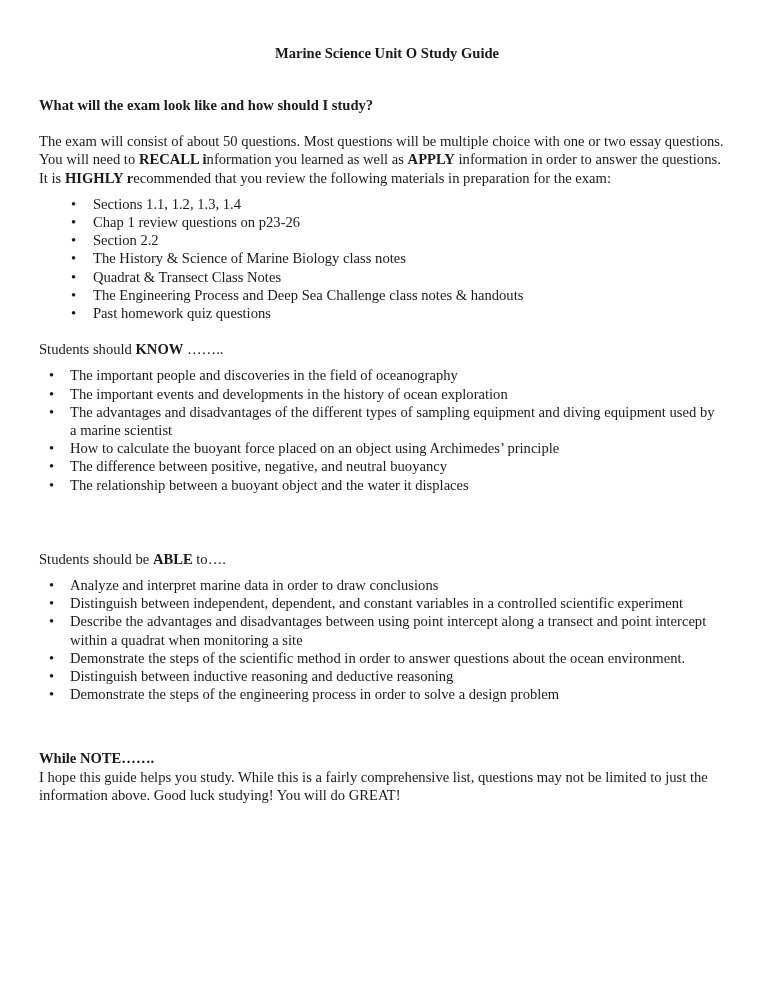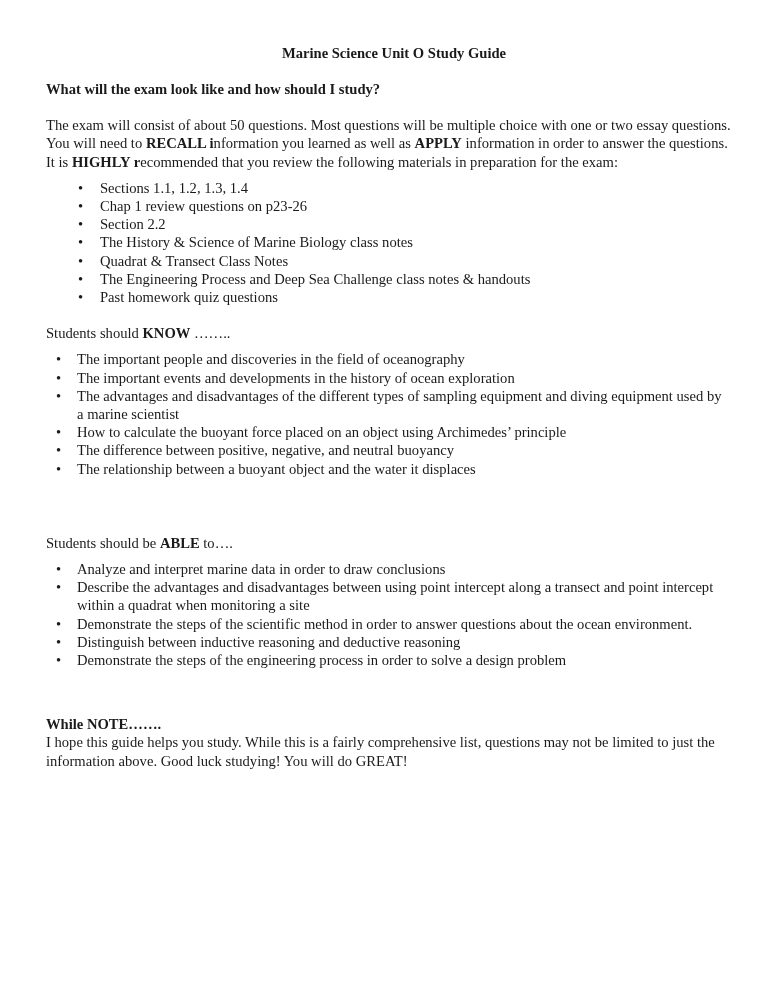--- a/index.html
+++ b/index.html
@@ -1,39 +1,39 @@
 <!DOCTYPE html>
 <html><head>
 <meta charset="utf-8">
 <style>
   html, body { margin: 0; padding: 0; background: #ffffff; }
   body {
     width: 768px; height: 994px; position: relative; overflow: hidden;
     font-family: "Liberation Serif", "DejaVu Serif", serif;
     color: #1a1a1a; font-size: 14.6px; line-height: 18.2px;
   }
-  .page { position: absolute; left: 46px; top: 44px; width: 690px; }
+  .page { position: absolute; left: 39px; top: 44px; width: 690px; }
   .title { text-align: center; font-weight: bold; margin: 0; height: 18px; padding-left: 6px; }
   .h { font-weight: bold; margin: 0; }
   p { margin: 0; }
   ul { margin: 8px; padding: 0; list-style: none; }
   li { position: relative; }
   .list-indented li { padding-left: 46px; }
   .list-indented li::before { content: "\2022"; position: absolute; left: 24px; }
   .list-flush li { padding-left: 23px; }
   .list-flush li::before { content: "\2022"; position: absolute; left: 2px; }
   b { font-weight: bold; }
 </style>
 </head>
 <body>
 
 <div class="page">
   <p class="title">Marine Science Unit O Study Guide</p>
 
-  <p class="h" style="margin-top:18px">What will the exam look like and how should I study?</p>
+  <p class="h" style="margin-top:34px">What will the exam look like and how should I study?</p>
 
   <p style="margin-top:18px"><span>The exam will consist of about 50 questions. Most questions will be multiple choice with one or two essay questions. You will need to </span><b>RECALL</b><b> i</b><span>nformation you learned as well as </span><b>APPLY</b><span> information in order to answer the questions. It is </span><b>HIGHLY</b><b> r</b><span>ecommended that you review the following materials in preparation for the exam:</span></p>
 
   <ul class="list-indented">
     <li>Sections 1.1, 1.2, 1.3, 1.4</li>
     <li>Chap 1 review questions on p23-26</li>
     <li>Section 2.2</li>
     <li>The History &amp; Science of Marine Biology class notes</li>
     <li>Quadrat &amp; Transect Class Notes</li>
     <li>The Engineering Process and Deep Sea Challenge class notes &amp; handouts</li>
@@ -47,20 +47,21 @@
     <li>The important events and developments in the history of ocean exploration</li>
     <li>The advantages and disadvantages of the different types of sampling equipment and diving equipment used by a marine scientist</li>
     <li>How to calculate the buoyant force placed on an object using Archimedes’ principle</li>
     <li>The difference between positive, negative, and neutral buoyancy</li>
     <li>The relationship between a buoyant object and the water it displaces</li>
   </ul>
 
   <p style="margin-top:56px"><span>Students should be </span><b>ABLE</b><span> to….</span></p>
   <ul class="list-flush">
     <li>Analyze and interpret marine data in order to draw conclusions</li>
+    <li>Distinguish between independent, dependent, and constant variables in a controlled scientific experiment</li>
     <li>Describe the advantages and disadvantages between using point intercept along a transect and point intercept within a quadrat when monitoring a site</li>
     <li>Demonstrate the steps of the scientific method in order to answer questions about the ocean environment.</li>
     <li>Distinguish between inductive reasoning and deductive reasoning</li>
     <li>Demonstrate the steps of the engineering process in order to solve a design problem</li>
   </ul>
 
   <p class="h" style="margin-top:46px">While NOTE…….</p>
   <p>I hope this guide helps you study. While this is a fairly comprehensive list, questions may not be limited to just the information above. Good luck studying! You will do GREAT!</p>
 </div>
 

